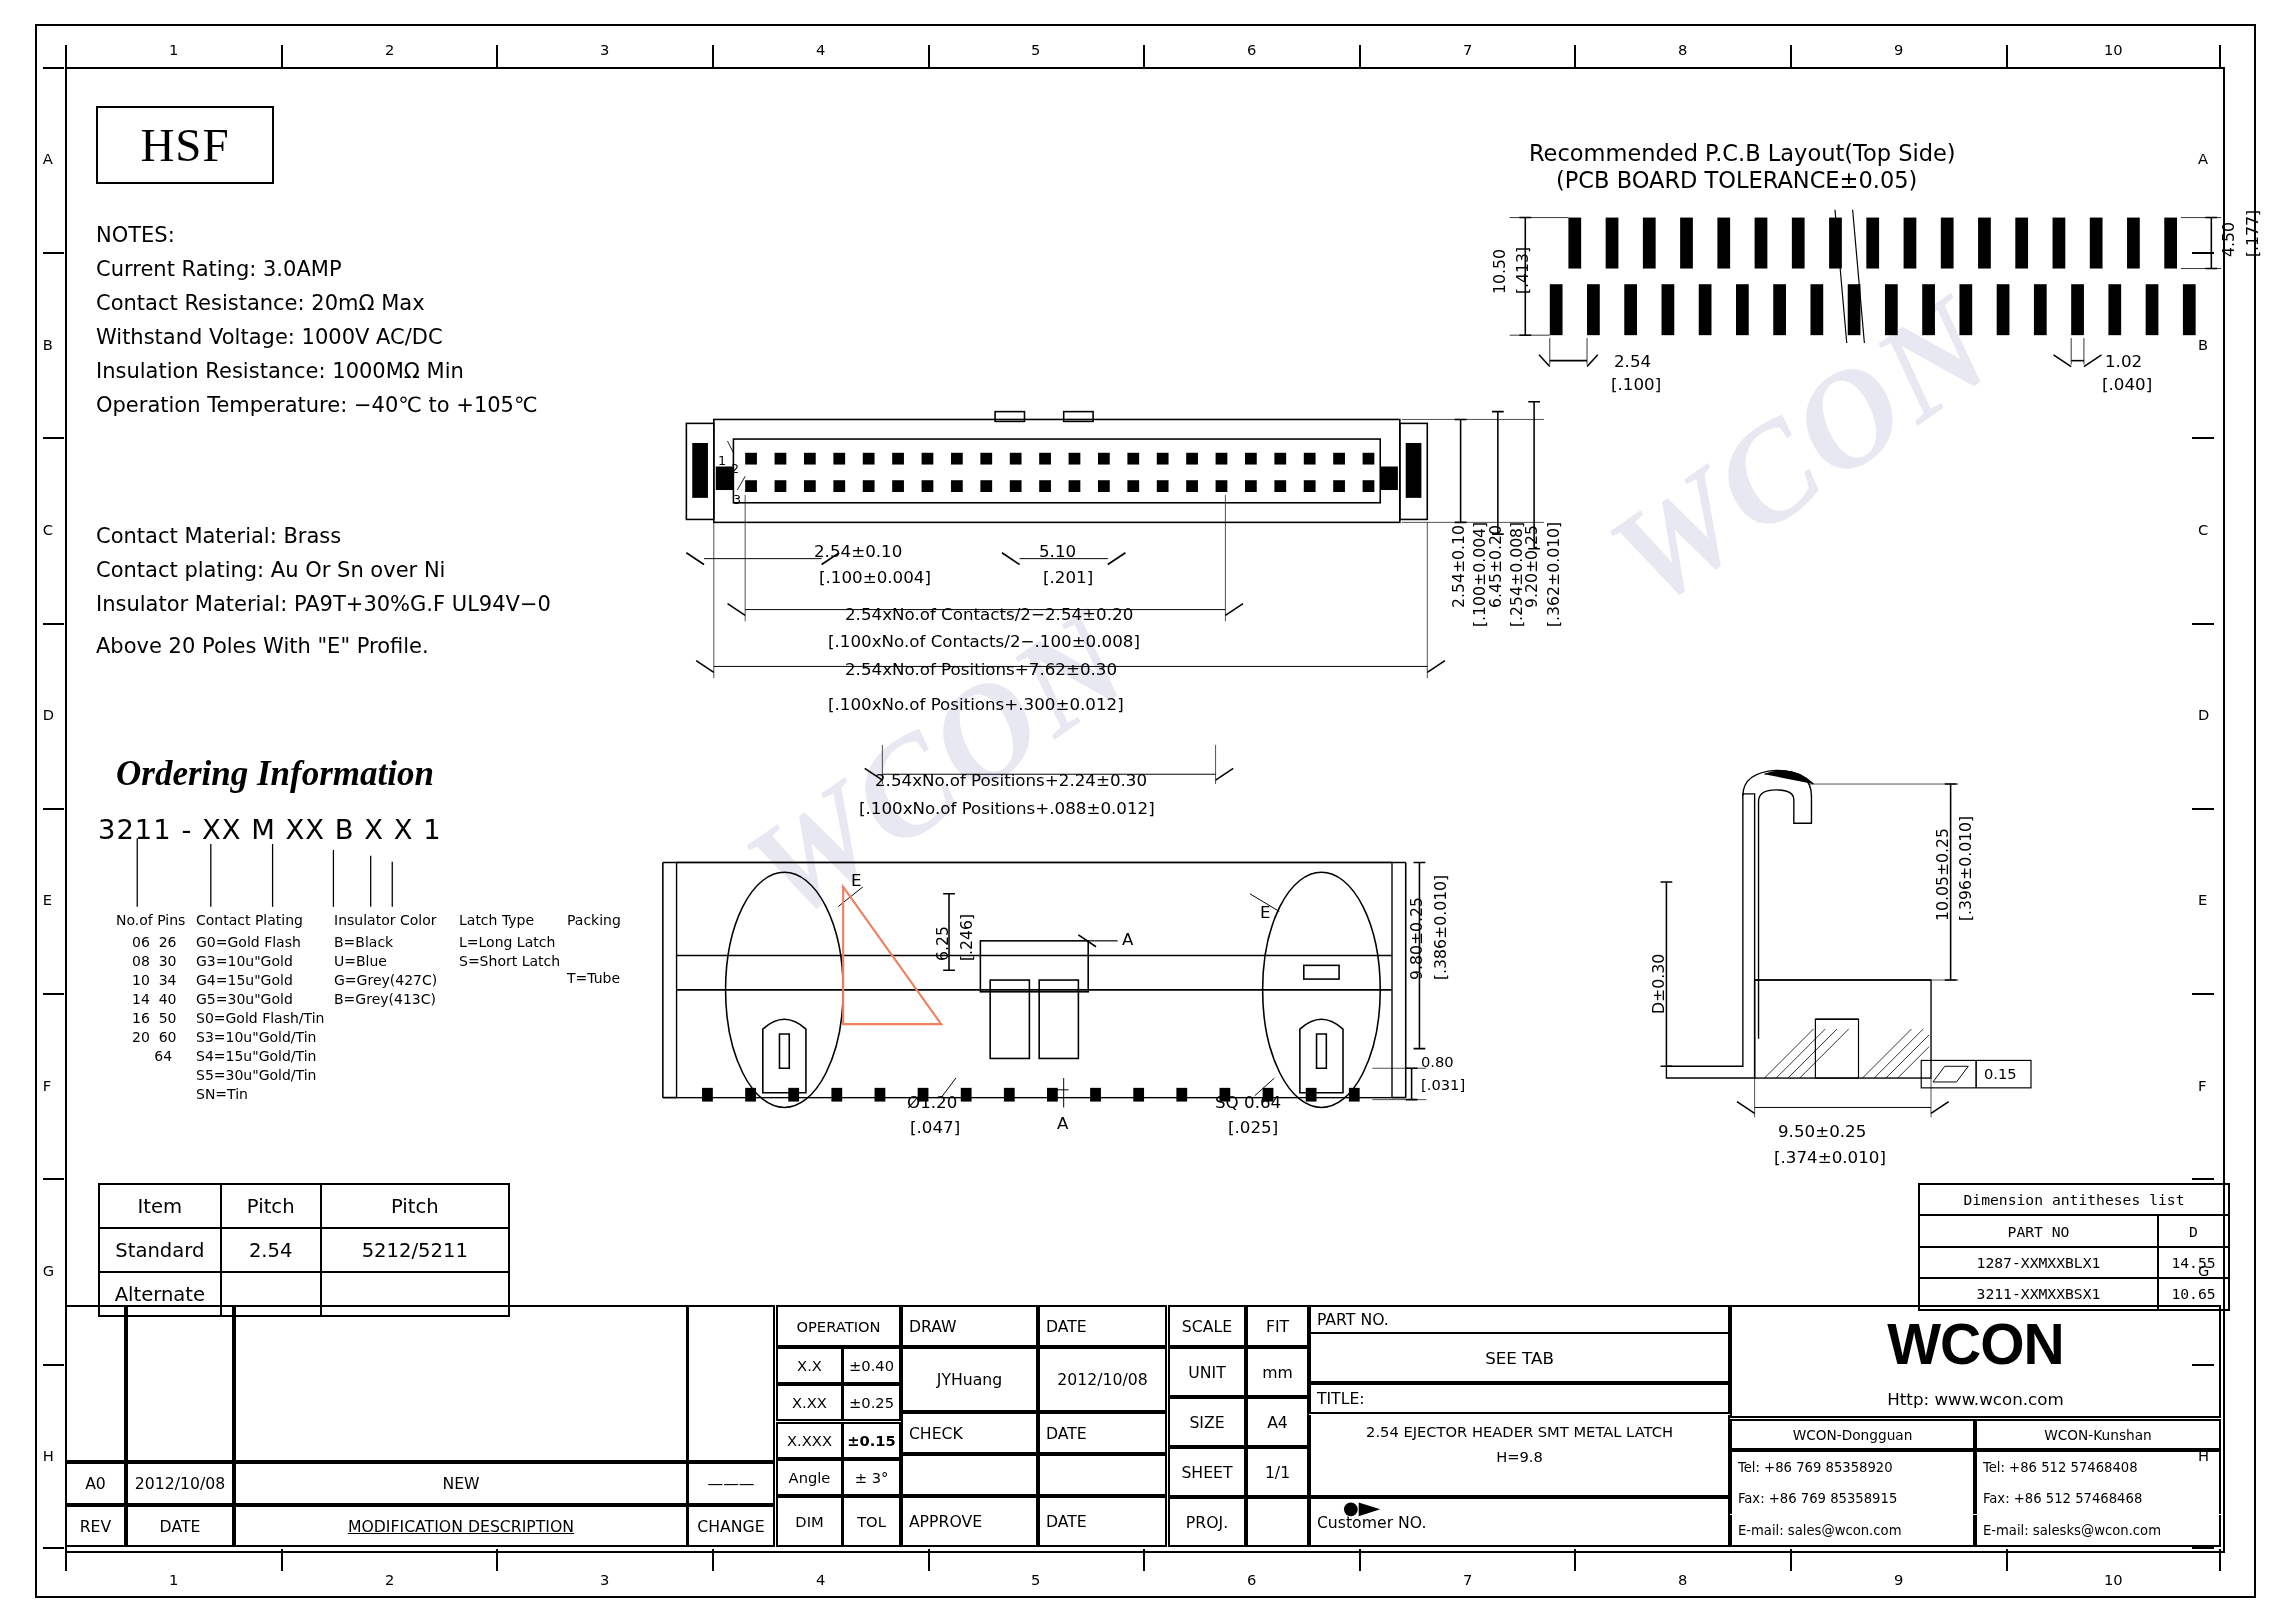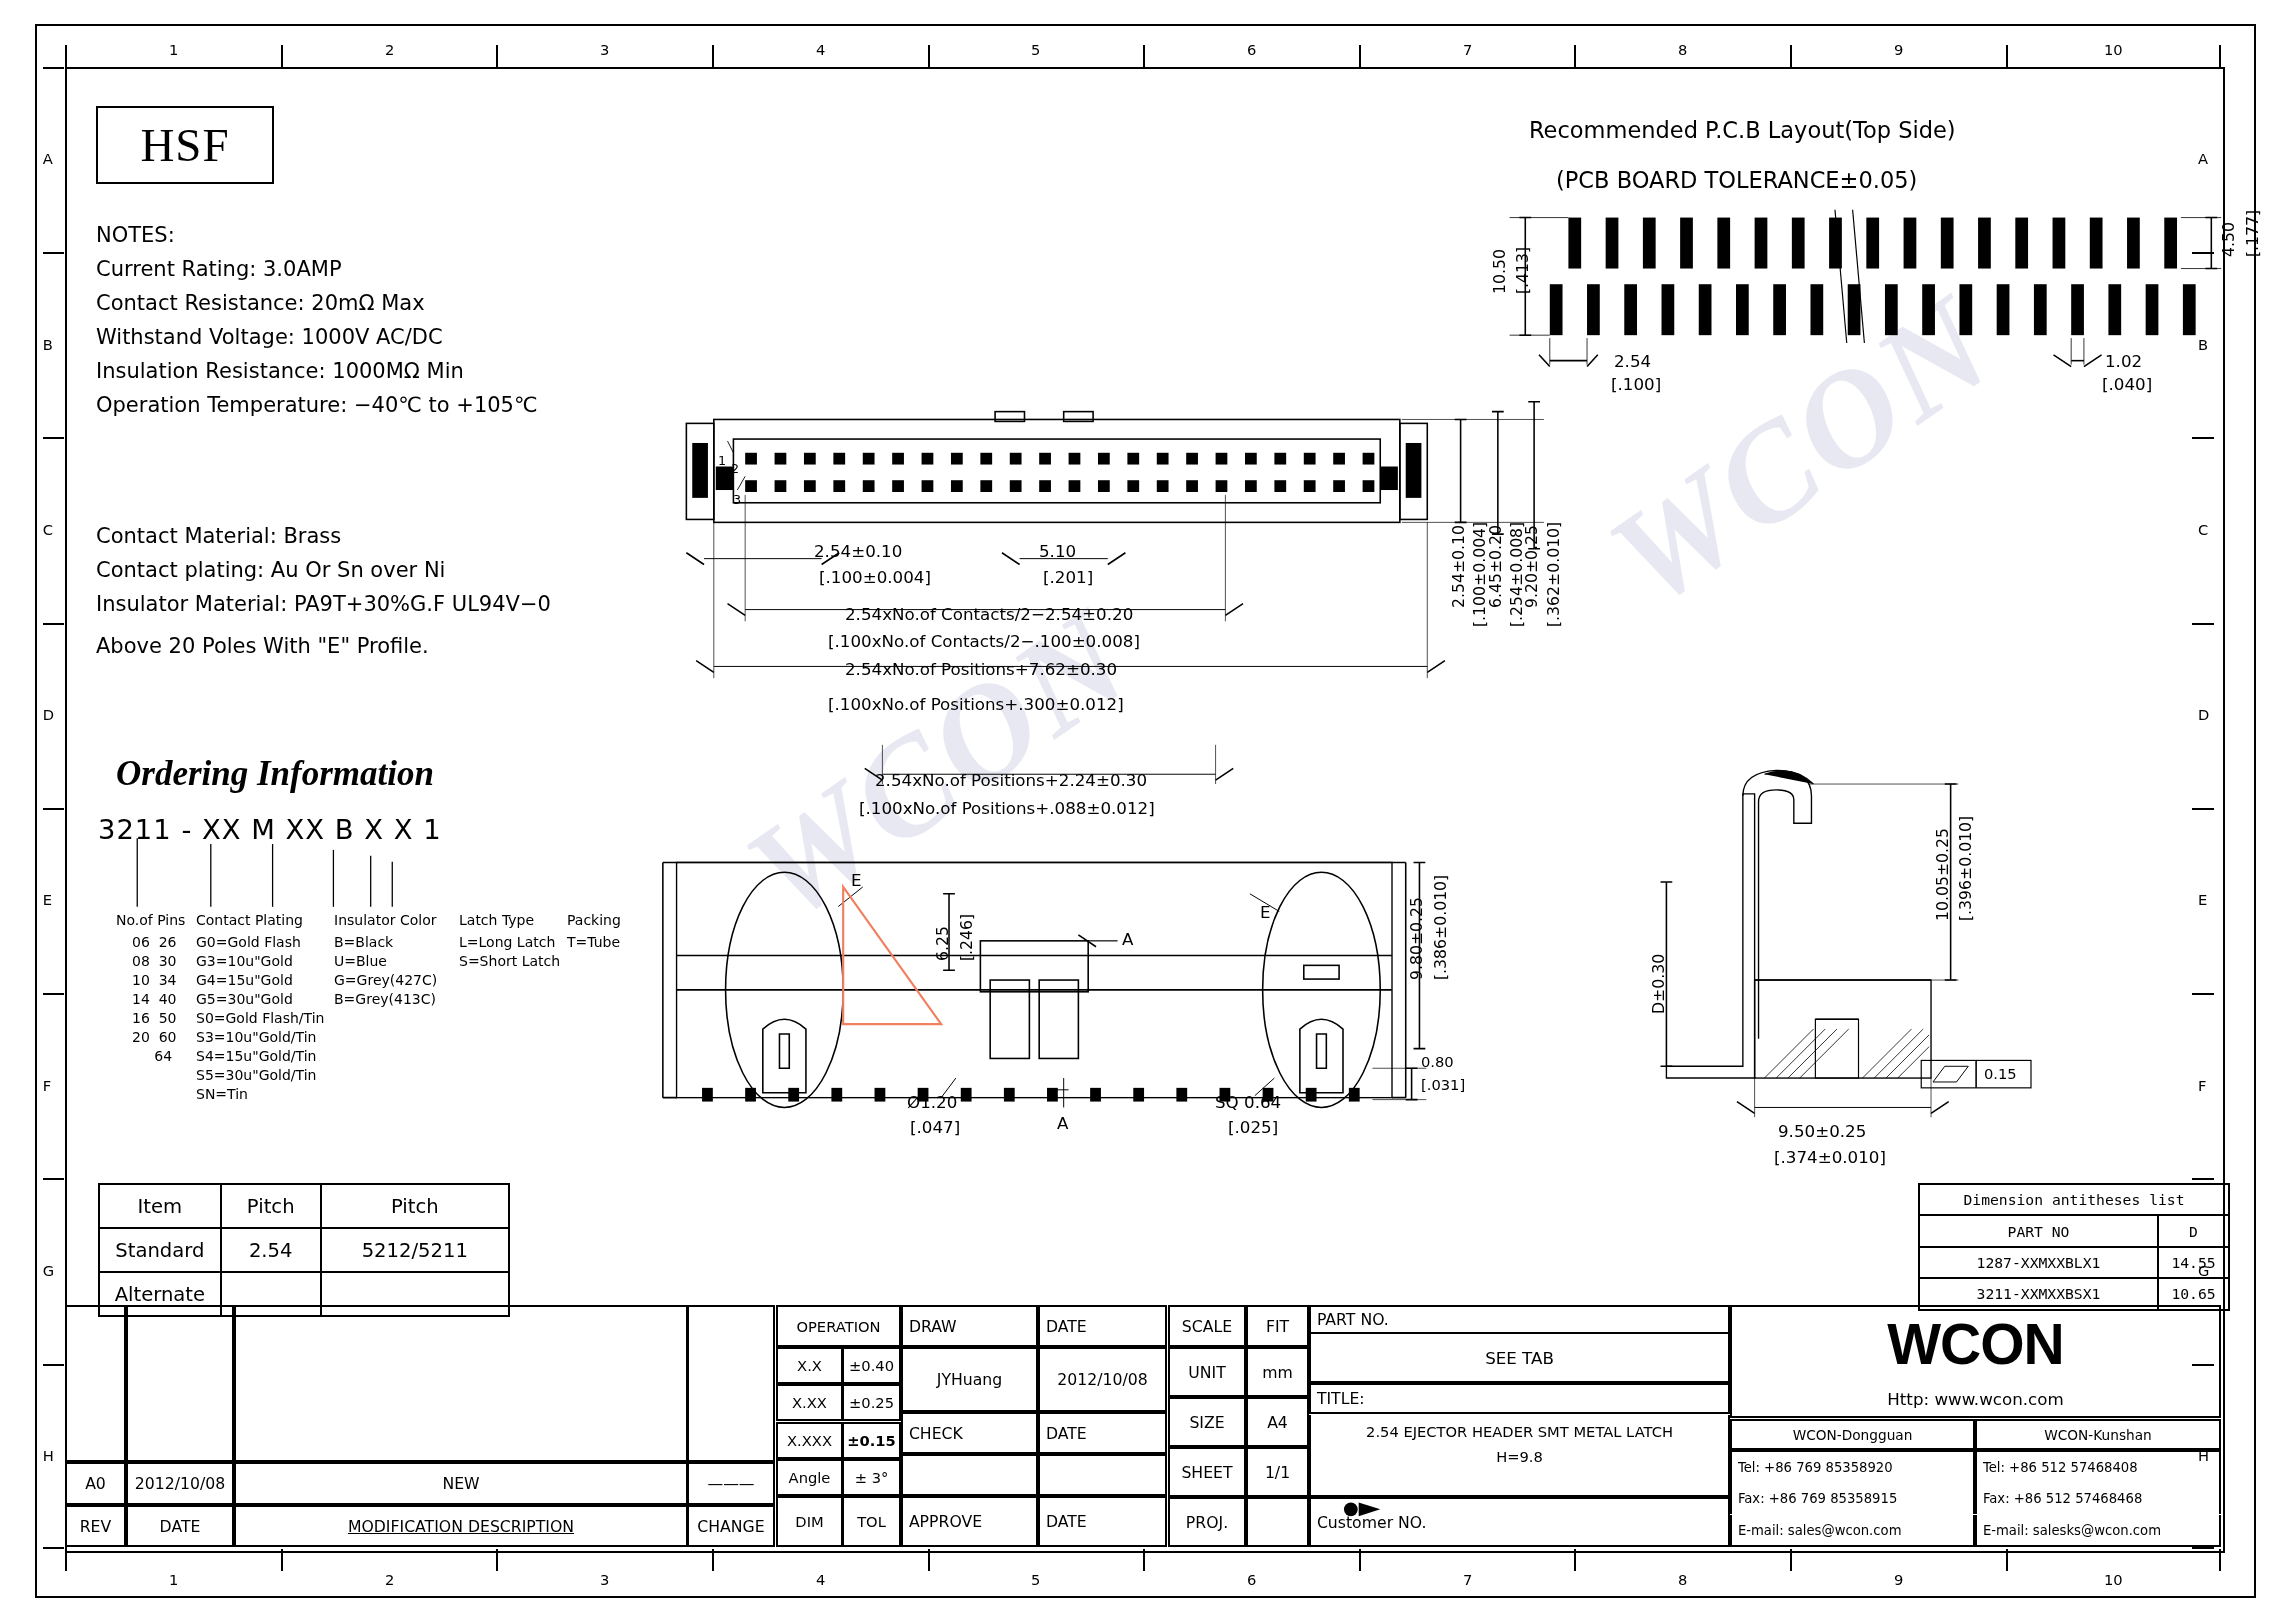--- a/index.html
+++ b/index.html
@@ -206,21 +206,21 @@
 S3=10u"Gold/Tin
 S4=15u"Gold/Tin
 S5=30u"Gold/Tin
 SN=Tin</span>
     <span class="col" style="left:218px;">B=Black
 U=Blue
 G=Grey(427C)
 B=Grey(413C)</span>
     <span class="col" style="left:343px;">L=Long Latch
 S=Short Latch</span>
-    <span class="col" style="left:451px;">T=Tube</span>
+    <span class="col" style="left:451px;margin-top:36px;">T=Tube</span>
   </div>
 
   <table class="abs" id="tbl1">
     <tbody>
         <tr>
       <td class="w1">Item</td>
       <td class="w2">Pitch</td>
       <td class="w3">Pitch</td>
     </tr>
     <tr>
@@ -528,21 +528,21 @@
       <path d="M2016 1082 L2016 1110"></path>
       <path d="M1972 1104 L1984 1088 L2008 1088 L1996 1104 Z" stroke-width="1"></path>
 
       <g transform="translate(1378,1540)">
         <circle cx="0" cy="0" r="7" fill="#000" stroke="none"></circle>
         <path d="M8 -7 L30 0 L8 7 Z" fill="#000" stroke="none"></path>
       </g>
     </g>
   </svg>
 
-  <div class="lbl" style="left:1529px;top:117px;font-size:22.5px;">Recommended P.C.B Layout(Top Side)</div>
+  <div class="lbl" style="left:1529px;top:140px;font-size:22.5px;">Recommended P.C.B Layout(Top Side)</div>
   <div class="lbl" style="left:1556px;top:167px;font-size:22.5px;">(PCB BOARD TOLERANCE±0.05)</div>
 
   <div class="vtext" style="left:1490px;top:294px;">10.50</div>
   <div class="vtext" style="left:1513px;top:294px;">[.413]</div>
   <div class="vtext" style="left:2219px;top:257px;">4.50</div>
   <div class="vtext" style="left:2243px;top:257px;">[.177]</div>
   <div class="lbl" style="left:1614px;top:351px;">2.54</div>
   <div class="lbl" style="left:1611px;top:374px;">[.100]</div>
   <div class="lbl" style="left:2105px;top:351px;">1.02</div>
   <div class="lbl" style="left:2102px;top:374px;">[.040]</div>

